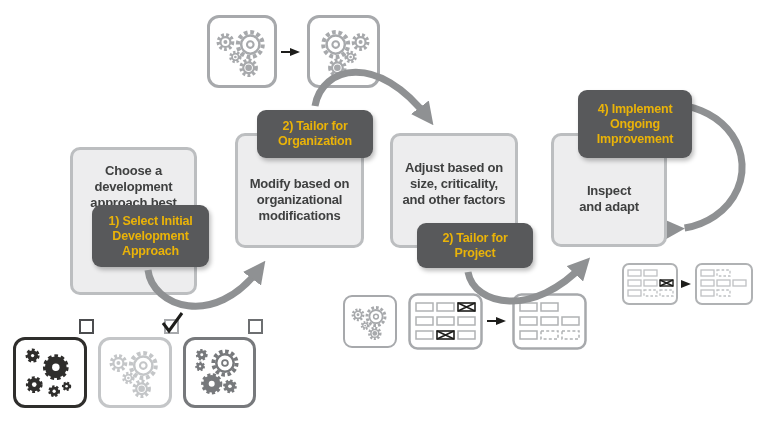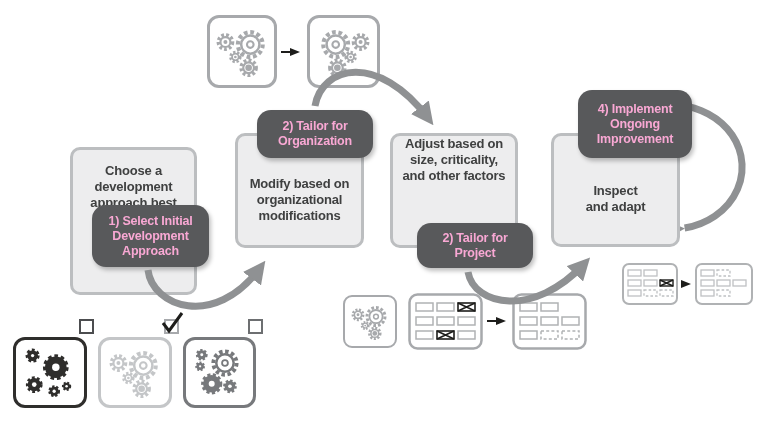--- a/index.html
+++ b/index.html
@@ -6,22 +6,22 @@
   #stage{position:relative;width:768px;height:426px;background:#ffffff;overflow:hidden;
          font-family:"Liberation Sans","DejaVu Sans",sans-serif;}
   svg{display:block;}
   .layer{position:absolute;left:0;top:0;width:768px;height:426px;pointer-events:none;}
   #under-layer{z-index:0;}
   #arrow-layer{z-index:3;}
   .box{position:absolute;box-sizing:border-box;background:#ededee;border:3px solid #bcbec0;
        border-radius:10px;z-index:1;}
   .box-text{width:100%;text-align:center;font-weight:bold;font-size:13px;line-height:16px;
        color:#3f4040;white-space:pre-line;letter-spacing:-0.2px;}
-  .badge{position:absolute;box-sizing:border-box;background:#58595b;color:#f9a8d4;
-       border-radius:14px;display:flex;align-items:center;justify-content:center;text-align:center;
+  .badge{position:absolute;box-sizing:border-box;background:#58595b;color:#eab308;
+       border-radius:9px;display:flex;align-items:center;justify-content:center;text-align:center;
        font-weight:bold;font-size:12.5px;line-height:15px;white-space:pre-line;z-index:2;
        letter-spacing:-0.2px;box-shadow:2px 3px 4px rgba(0,0,0,0.25);}
   .iconsq{position:absolute;box-sizing:border-box;background:#fff;display:flex;align-items:center;
        justify-content:center;z-index:1;}
   .sq-light{border:3px solid #a7a9ac;border-radius:12px;}
   .sq-dark{border:3.5px solid #2f2e2c;border-radius:12px;}
   .sq-pale{border:3px solid #c4c6c8;border-radius:12px;}
   .sq-mid{border:3px solid #77797c;border-radius:12px;}
   .checkbox{position:absolute;box-sizing:border-box;width:15px;height:15px;background:#fff;z-index:1;}
   .cb-dark{border:2.5px solid #4c4d4f;}
@@ -111,29 +111,29 @@
 Approach</div>
 
   <div class="box" style="left:235px;top:133px;width:129px;height:115px;padding-top:40px;">
     <div class="box-text">Modify based on
 organizational
 modifications</div>
   </div>
   <div class="badge" style="left:257px;top:110px;width:116px;height:48px;">2) Tailor for
 Organization</div>
 
-  <div class="box" style="left:390px;top:133px;width:128px;height:115px;">
+  <div class="box" style="left:390px;top:133px;width:128px;height:115px;padding-top:24px;">
     <div class="box-text">Adjust based on
 size, criticality,
 and other factors</div>
   </div>
   <div class="badge" style="left:417px;top:223px;width:116px;height:45px;">2) Tailor for
 Project</div>
 
-  <div class="box" style="left:551px;top:133px;width:129px;height:114px;padding-top:47px;">
+  <div class="box" style="left:551px;top:133px;width:116px;height:114px;padding-top:47px;">
     <div class="box-text">Inspect
 and adapt</div>
   </div>
   <div class="badge" style="left:578px;top:90px;width:114px;height:68px;">4) Implement
 Ongoing
 Improvement</div>
 
   <div class="checkbox cb-dark" style="left:79px;top:319px;"></div>
   <div class="checkbox cb-pale" style="left:164px;top:319px;"></div>
   <div class="checkbox cb-mid" style="left:248px;top:319px;"></div>

